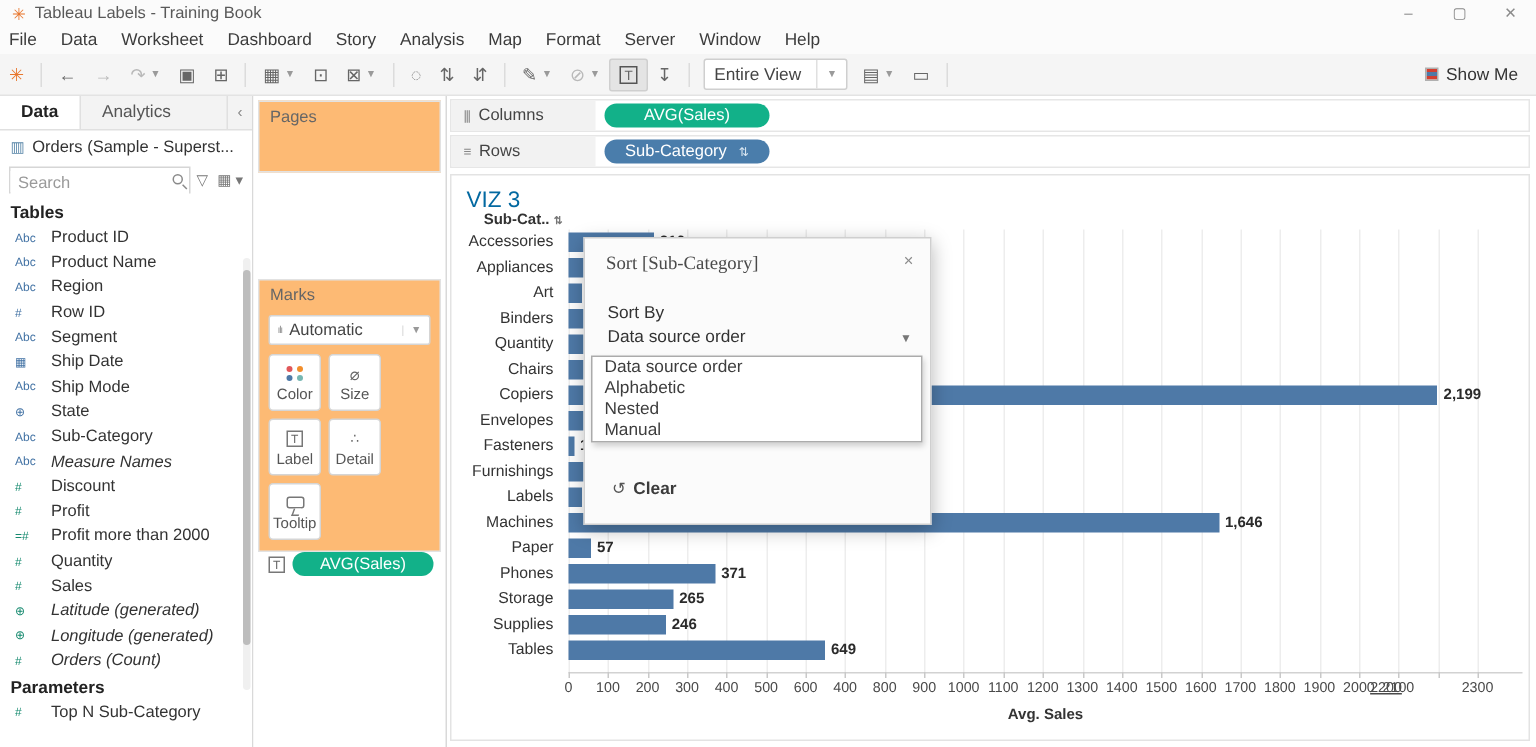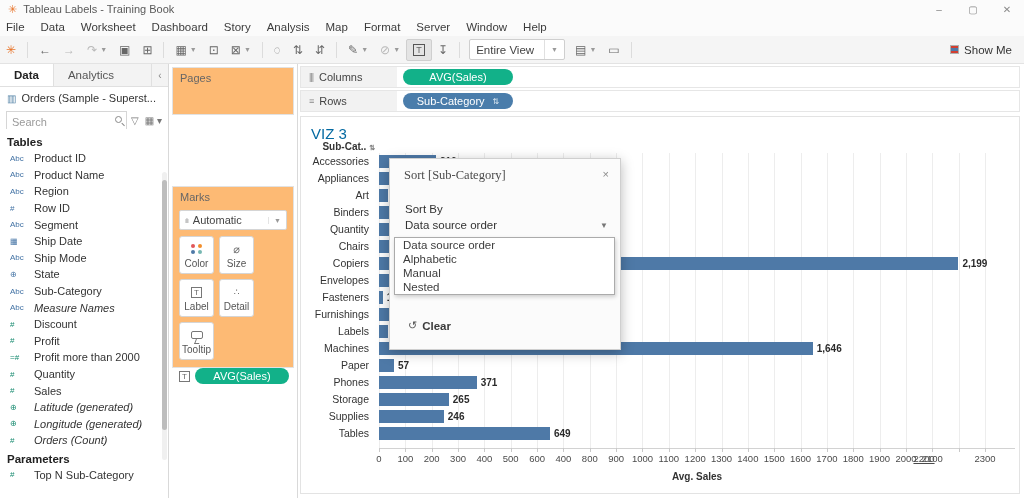--- a/index.html
+++ b/index.html
@@ -597,22 +597,22 @@
       <span class="dlg-close">×</span>
     </div>
     <div class="dlg-sortby">Sort By</div>
     <div class="dlg-dd">
       <span>Data source order</span>
       <span class="dlg-dd-caret">▼</span>
     </div>
     <div class="dlg-list" id="dlg-list">
         <div class="dlg-opt">Data source order</div>
         <div class="dlg-opt">Alphabetic</div>
+        <div class="dlg-opt">Nested</div>
         <div class="dlg-opt">Manual</div>
-        <div class="dlg-opt">Nested</div>
       </div>
     <div class="dlg-clear">
       <span class="cl-ic">↺</span>
       <span>Clear</span>
     </div>
   </div>
 
 </div>
 
 </body></html>

